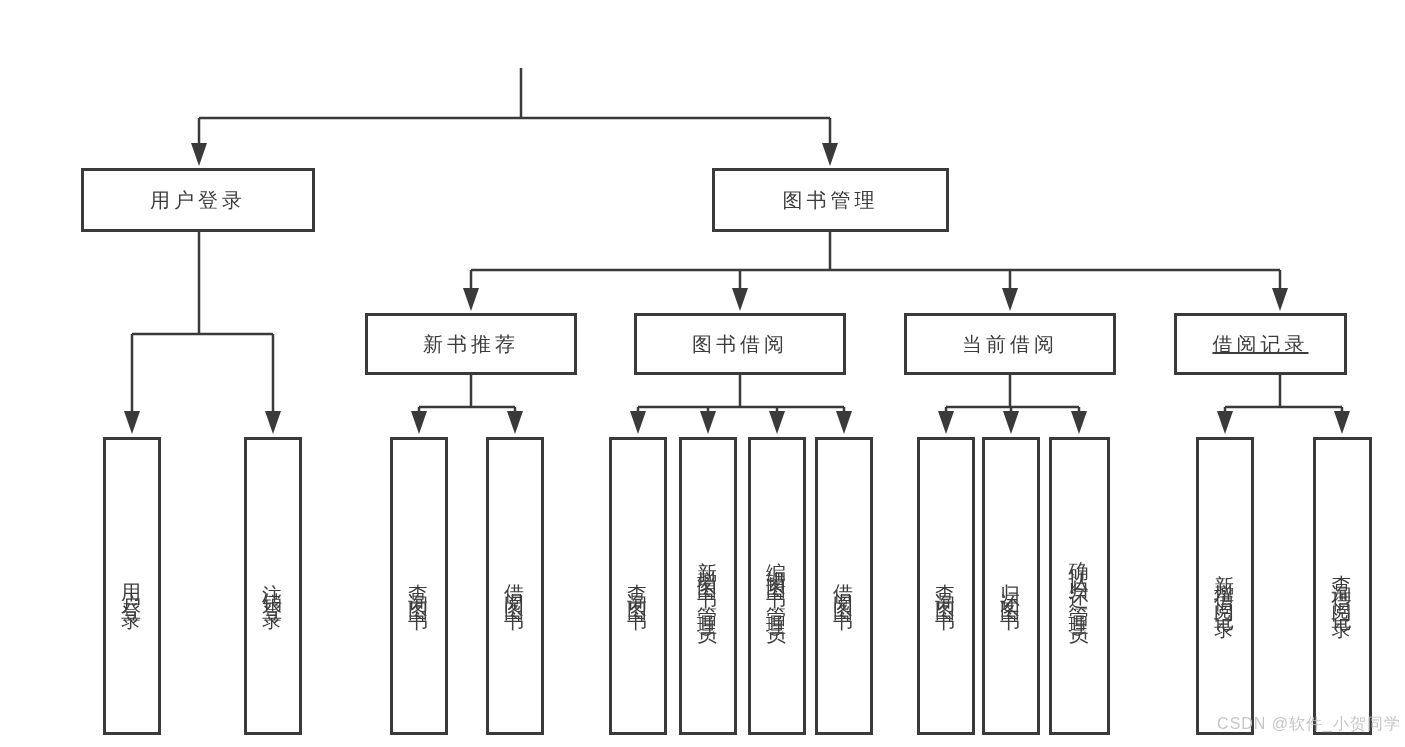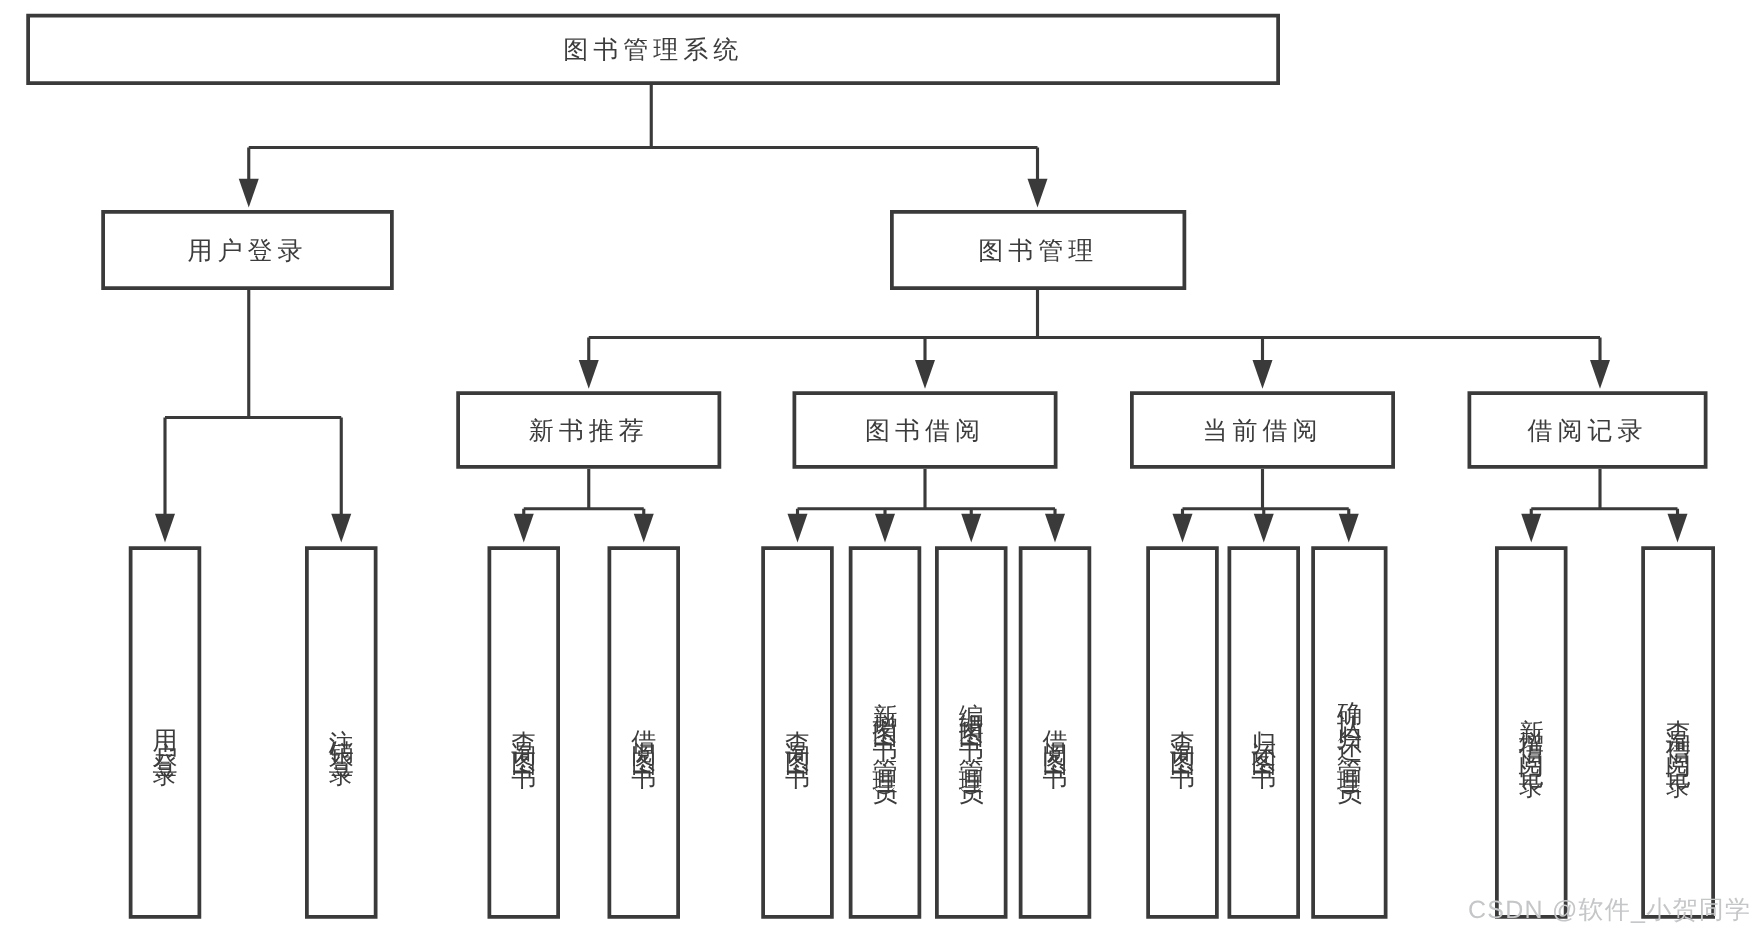--- a/index.html
+++ b/index.html
@@ -49,21 +49,21 @@
     text-orientation: mixed;
     font-size: 20px;
     letter-spacing: 9px;
     white-space: normal;
   }
   #watermark {
     position: absolute;
     right: 4px;
     top: 714px;
     z-index: 3;
-    font-size: 20px;
+    font-size: 16px;
     letter-spacing: 1px;
     color: var(--watermark, #c5c6c8);
   }
 </style>
 </head>
 <body>
 
 <div id="stage">
 
   <svg id="connector-svg" viewBox="0 0 1405 747" xmlns="http://www.w3.org/2000/svg">
@@ -102,29 +102,28 @@
       <polygon points="1011,434 1003,411 1019,411"></polygon>
       <polygon points="1079,434 1071,411 1087,411"></polygon>
     </g>
     <g>
       <path d="M1280 375 L1280 407 M1225 407 L1342 407 M1225 407 L1225 412 M1342 407 L1342 412"></path>
       <polygon points="1225,434 1217,411 1233,411"></polygon>
       <polygon points="1342,434 1334,411 1350,411"></polygon>
     </g>
   </svg>
 
-  <div class="box" style="left:21px; top:11px; width:1003px; height:57px;">图书管理系统</div>
 
   <div class="box" style="left:81px; top:168px; width:234px; height:64px;">用户登录</div>
   <div class="box" style="left:365px; top:313px; width:212px; height:62px;">新书推荐</div>
 
   <div class="box" style="left:712px; top:168px; width:237px; height:64px;">图书管理</div>
   <div class="box" style="left:634px; top:313px; width:212px; height:62px;">图书借阅</div>
   <div class="box" style="left:904px; top:313px; width:212px; height:62px;text-align:center;">当前借阅</div>
-  <div class="box" style="left:1174px; top:313px; width:192px; height:62px;">借阅记录</div>
+  <div class="box" style="left:1174px; top:313px; width:173px; height:62px;text-decoration:underline;">借阅记录</div>
 
   <div class="box vbox" style="left:103px; top:437px; width:58px; height:298px;">用户登录</div>
   <div class="box vbox" style="left:244px; top:437px; width:58px; height:298px;">注销登录</div>
 
   <div class="box vbox" style="left:390px; top:437px; width:58px; height:298px;">查询图书</div>
   <div class="box vbox" style="left:486px; top:437px; width:58px; height:298px;">借阅图书</div>
 
   <div class="box vbox" style="left:609px; top:437px; width:58px; height:298px;">查询图书</div>
   <div class="box vbox" style="left:679px; top:437px; width:58px; height:298px;">新增图书（管理员）</div>
   <div class="box vbox" style="left:748px; top:437px; width:58px; height:298px;">编辑图书（管理员）</div>

